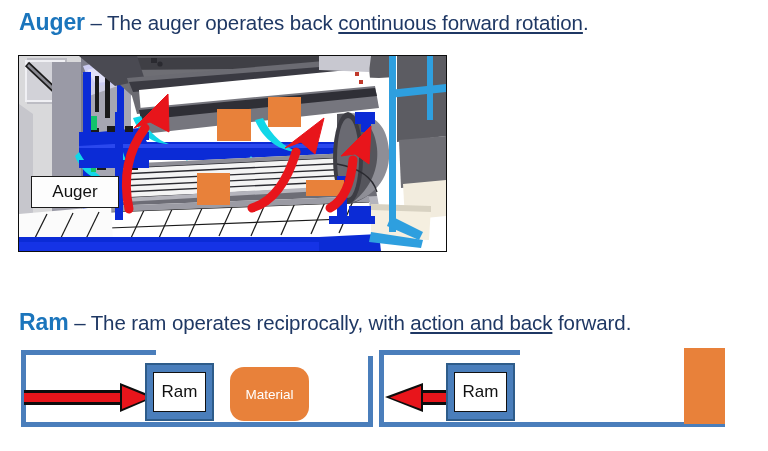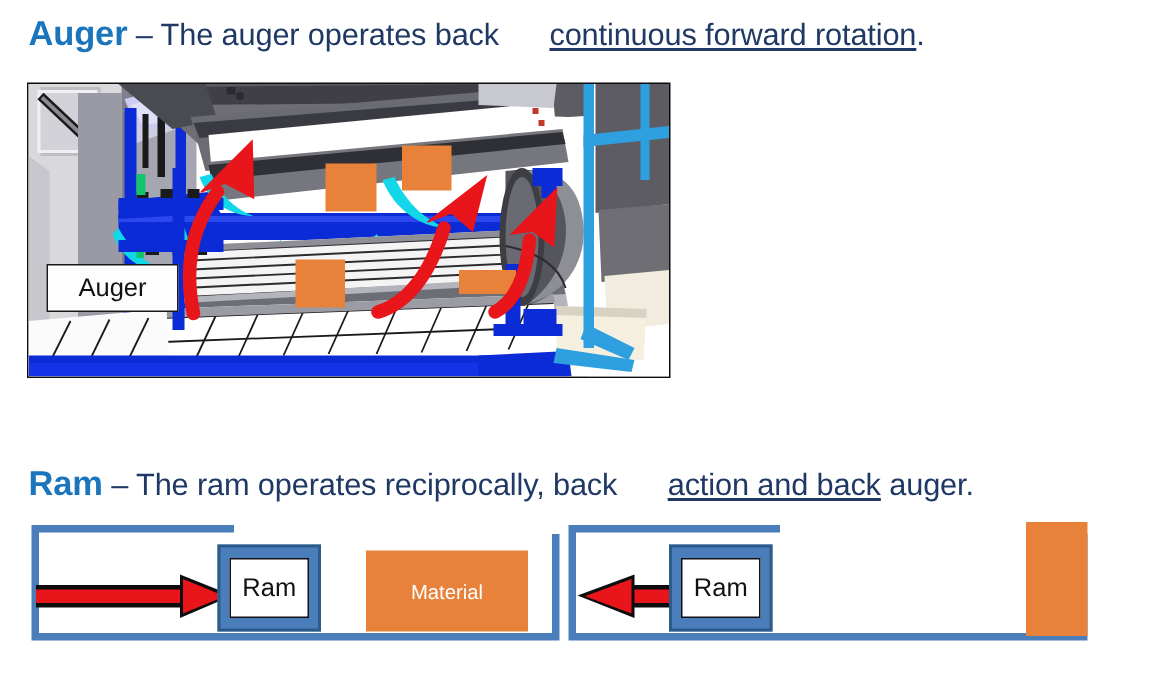--- a/index.html
+++ b/index.html
@@ -7,21 +7,21 @@
     width:768px;height:451px;background:#ffffff;
     font-family:"Liberation Sans",sans-serif;
     overflow:hidden;position:relative;
   }
   .stage{position:absolute;left:0;top:0;width:768px;height:451px;}
 
   
   .heading{position:absolute;white-space:nowrap;color:#1F3864;
            font-size:20.5px;line-height:1;letter-spacing:-0.1px;}
   .heading .kw{color:#1B75BC;font-weight:bold;font-size:23px;}
-  .heading .u{text-decoration:underline;text-underline-offset:2px;margin-left:28px;}
+  .heading .u{text-decoration:underline;text-underline-offset:2px;}
   #heading-auger{left:19px;top:11px;}
   #heading-ram{left:19px;top:311px;}
 
   
   .tech-figure{position:absolute;left:18px;top:55px;width:427px;height:195px;
                border:1.5px solid #0d0d0d;background:#ffffff;overflow:hidden;}
   .tech-figure svg{display:block;width:100%;height:100%;}
 
   .auger-tag{position:absolute;left:31px;top:176px;width:86px;height:30px;
              background:#fdfdfd;border:1.2px solid #1a1a1a;
@@ -210,21 +210,21 @@
         <polygon points="322,100 352,70 350,108 336,98"></polygon>
       </g>
     </svg>
   </div>
 
   <div class="auger-tag">
     <span>Auger</span>
   </div>
 
   <div class="heading" id="heading-ram">
-    <span class="kw">Ram</span><span> – </span><span>The ram operates reciprocally, back </span><span class="u">action and back</span><span> auger.</span>
+    <span class="kw">Ram</span><span> – </span><span>The ram operates reciprocally, with </span><span class="u">action and back</span><span> forward.</span>
   </div>
 
   <div class="ram-panel" style="left:0;top:0;width:768px;height:451px;pointer-events:none;">
 
     <div class="panel-frame" style="left:21px;top:350px;width:352px;height:77px;"></div>
 
     <div class="panel-top-cover" style="left:156px;top:348px;width:218px;height:8px;"></div>
 
     <svg class="arrow-svg" style="left:24px;top:382px;width:135px;height:30px;" viewBox="0 0 135 30">
       <rect x="0" y="8" width="106" height="15" fill="#0d0d0d"></rect>
@@ -232,21 +232,21 @@
       <polygon points="96,1 96,30 131,15" fill="#0d0d0d"></polygon>
       <polygon points="98,4 98,27 126,15.5" fill="#E8151B"></polygon>
     </svg>
 
     <div class="ram-box" style="left:145px;top:363px;width:69px;height:58px;">
       <div class="ram-box-inner">
         <span>Ram</span>
       </div>
     </div>
 
-    <div class="material-box" style="left:244px;top:367px;width:108px;height:54px;">
+    <div class="material-box" style="left:230px;top:367px;width:79px;height:54px;border-radius:14px;">
       <span>Material</span>
     </div>
   </div>
 
   <div class="ram-panel" style="left:0;top:0;width:768px;height:451px;pointer-events:none;">
 
     <div class="panel-frame" style="left:379px;top:350px;width:346px;height:77px;"></div>
 
     <div class="panel-top-cover" style="left:520px;top:348px;width:207px;height:8px;"></div>
 

